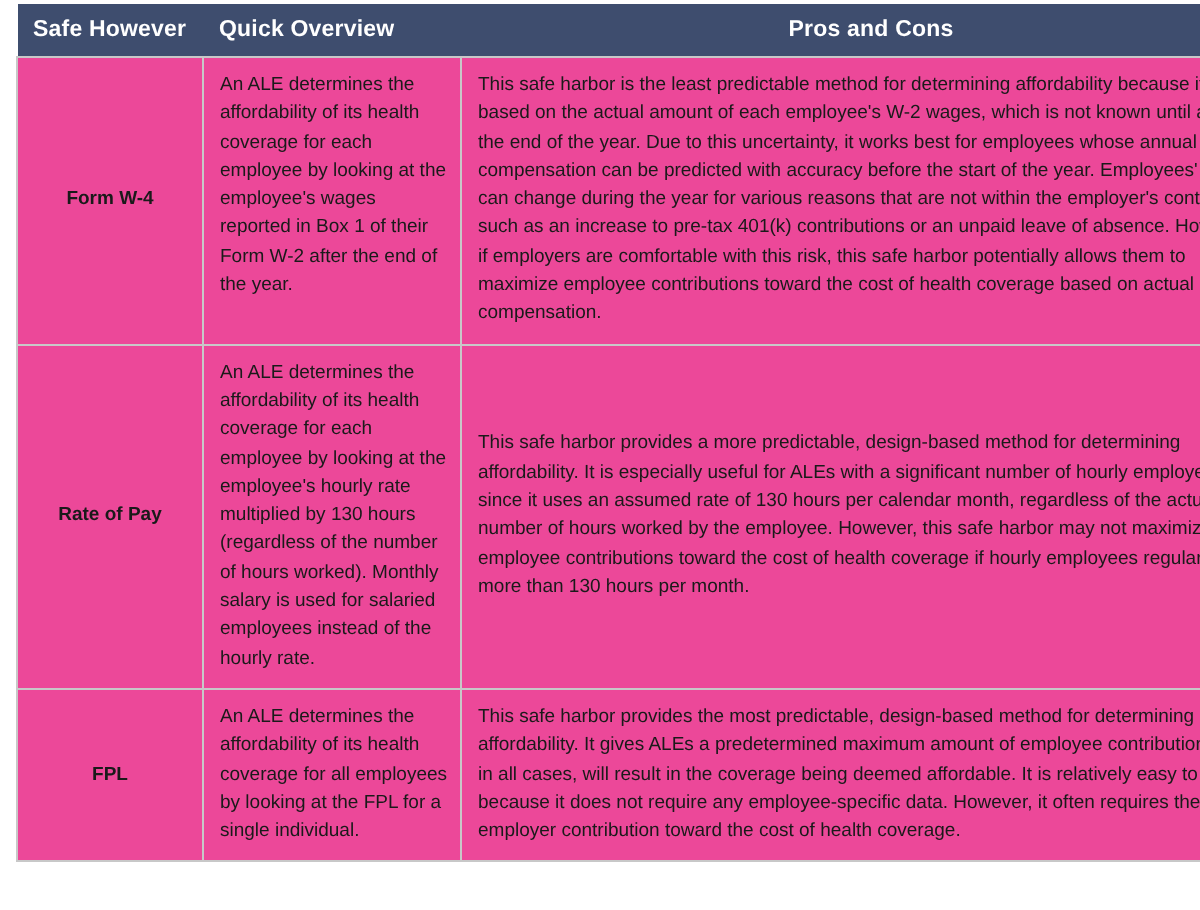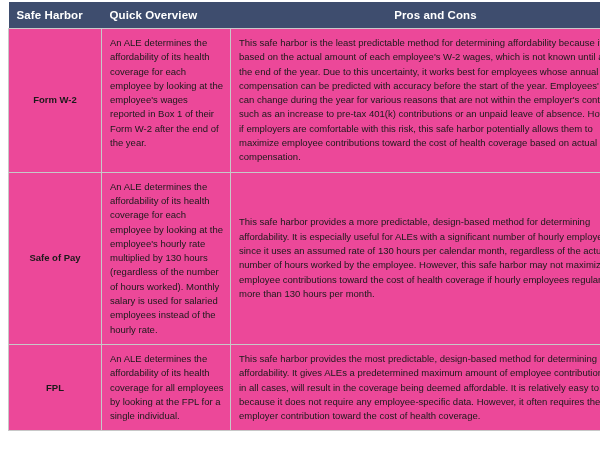--- a/index.html
+++ b/index.html
@@ -96,33 +96,33 @@
   tbody tr.row-fpl td.cell-pros-cons { vertical-align: top; }
 </style>
 </head>
 <body>
 
 <div class="page">
   <div class="table-wrap">
     <table class="safe-harbor-table">
       <thead>
         <tr class="header-row">
-          <th class="col-safe-harbor">Safe Harbor</th>
+          <th class="col-safe-harbor">Safe However</th>
           <th class="col-quick-overview">Quick Overview</th>
           <th class="col-pros-cons">Pros and Cons</th>
         </tr>
       </thead>
       <tbody>
         <tr class="row-form-w2">
-          <td class="cell-safe-harbor">Form W-2</td>
+          <td class="cell-safe-harbor">Form W-4</td>
           <td class="cell-quick-overview">An ALE determines the affordability of its health coverage for each employee by looking at the employee's wages reported in Box 1 of their Form W-2 after the end of the year.</td>
           <td class="cell-pros-cons">This safe harbor is the least predictable method for determining affordability because it is based on the actual amount of each employee's W-2 wages, which is not known until after the end of the year. Due to this uncertainty, it works best for employees whose annual compensation can be predicted with accuracy before the start of the year. Employees' wages can change during the year for various reasons that are not within the employer's control, such as an increase to pre-tax 401(k) contributions or an unpaid leave of absence. However, if employers are comfortable with this risk, this safe harbor potentially allows them to maximize employee contributions toward the cost of health coverage based on actual compensation.</td>
         </tr>
         <tr class="row-rate-of-pay">
-          <td class="cell-safe-harbor">Safe of Pay</td>
+          <td class="cell-safe-harbor">Rate of Pay</td>
           <td class="cell-quick-overview">An ALE determines the affordability of its health coverage for each employee by looking at the employee's hourly rate multiplied by 130 hours (regardless of the number of hours worked). Monthly salary is used for salaried employees instead of the hourly rate.</td>
           <td class="cell-pros-cons">This safe harbor provides a more predictable, design-based method for determining affordability. It is especially useful for ALEs with a significant number of hourly employees since it uses an assumed rate of 130 hours per calendar month, regardless of the actual number of hours worked by the employee. However, this safe harbor may not maximize employee contributions toward the cost of health coverage if hourly employees regularly work more than 130 hours per month.</td>
         </tr>
         <tr class="row-fpl">
           <td class="cell-safe-harbor">FPL</td>
           <td class="cell-quick-overview">An ALE determines the affordability of its health coverage for all employees by looking at the FPL for a single individual.</td>
           <td class="cell-pros-cons">This safe harbor provides the most predictable, design-based method for determining affordability. It gives ALEs a predetermined maximum amount of employee contribution that, in all cases, will result in the coverage being deemed affordable. It is relatively easy to apply because it does not require any employee-specific data. However, it often requires the largest employer contribution toward the cost of health coverage.</td>
         </tr>
       </tbody>
     </table>

